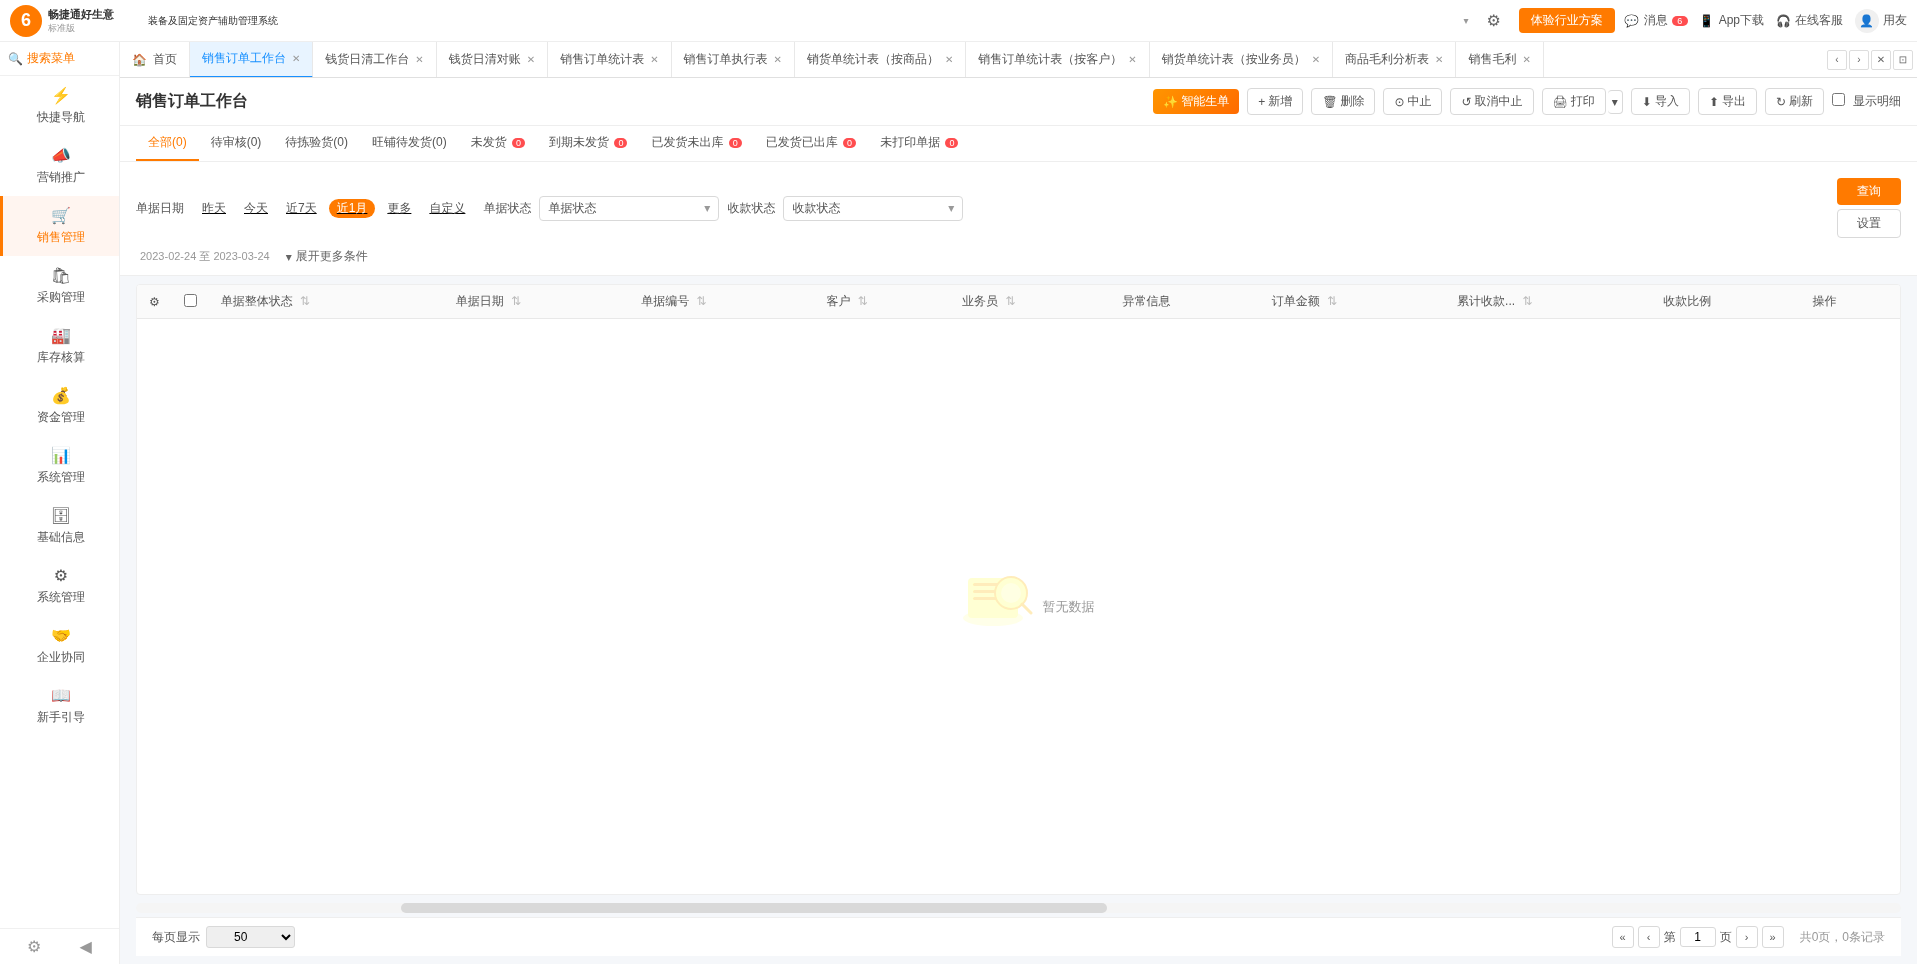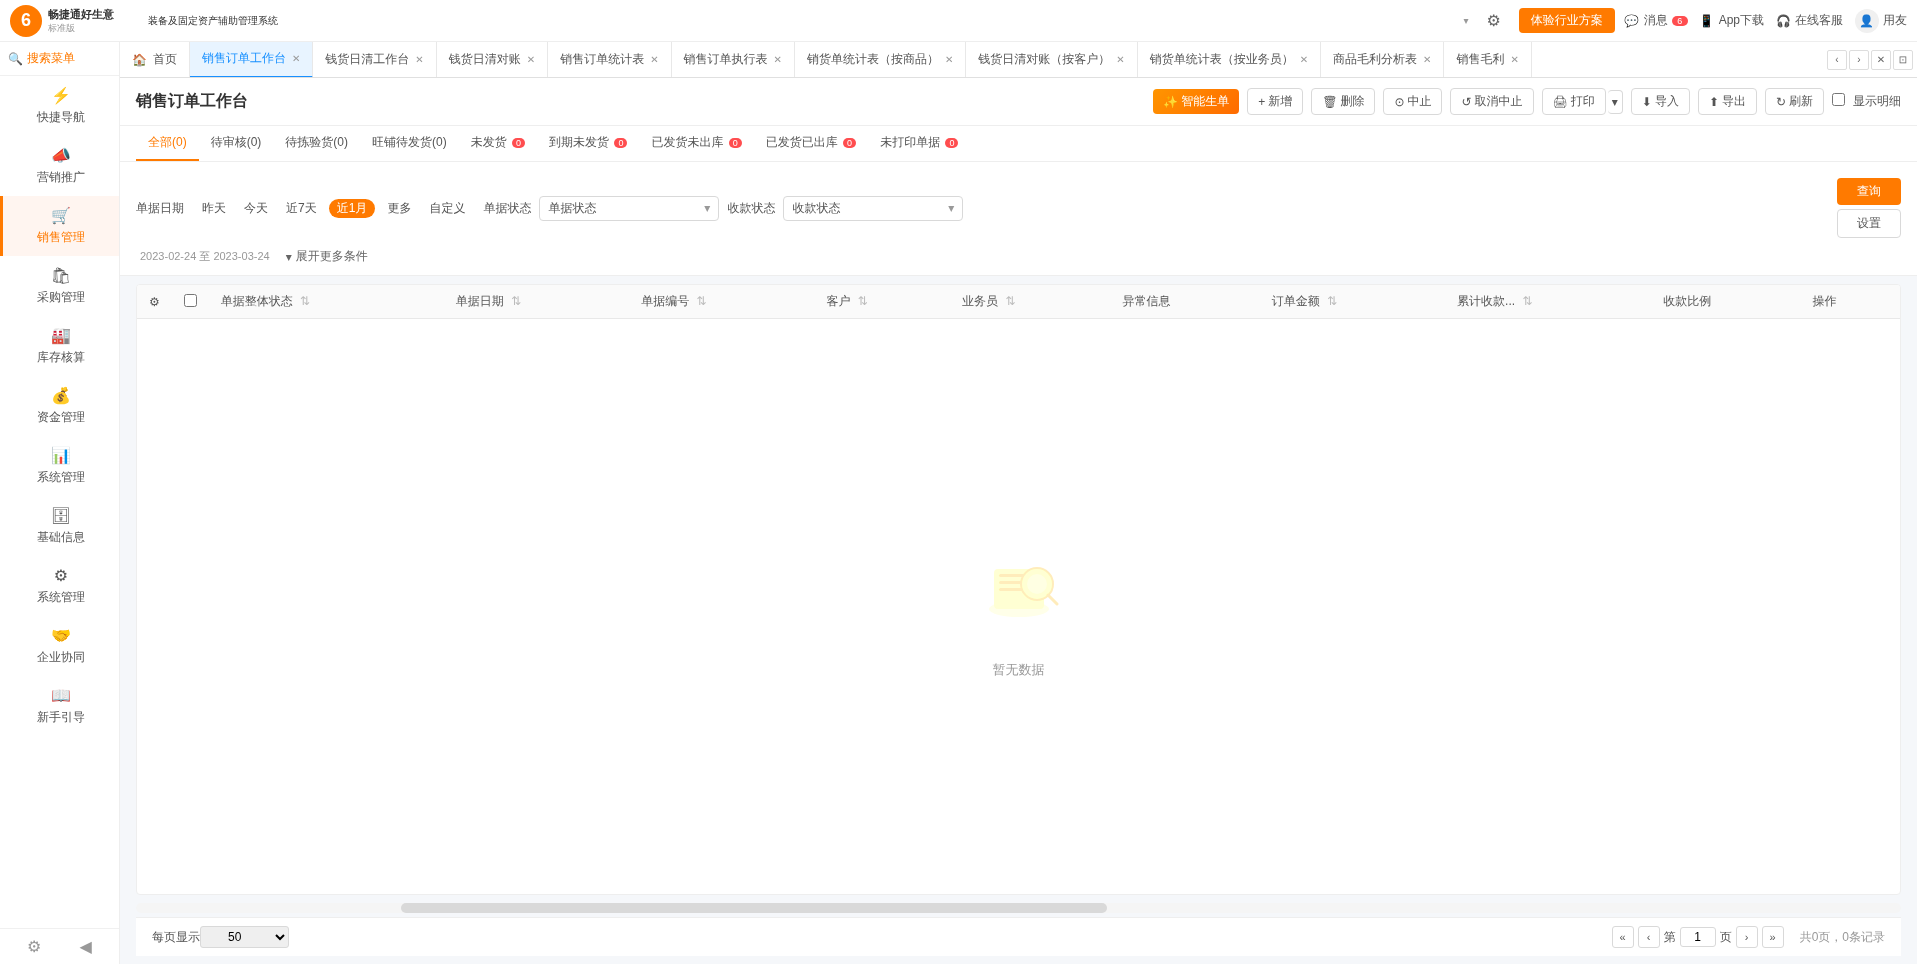--- a/index.html
+++ b/index.html
@@ -63,21 +63,21 @@
     
     
     .sub-tabs { display: flex; align-items: center; gap: 0; border-bottom: 1px solid #eee; background: #fff; padding: 0 16px; }
     .sub-tab { padding: 8px 12px; font-size: 12px; color: #555; cursor: pointer; border-bottom: 2px solid transparent; white-space: nowrap; }
     .sub-tab.active { color: #ff7a00; border-bottom: 2px solid #ff7a00; }
     .sub-tab-badge { background: #ff4d4f; color: white; border-radius: 10px; font-size: 9px; padding: 0 4px; margin-left: 2px; }
     
     
     .filter-row { display: flex; align-items: center; gap: 12px; padding: 8px 0; flex-wrap: wrap; }
     .filter-label { font-size: 12px; color: #555; white-space: nowrap; }
-    .filter-date-options { display: flex; gap: 6px; align-items: center; }
+    .filter-date-options { display: flex; gap: 6px; align-items: center; text-decoration: underline; }
     .filter-date-opt { font-size: 12px; color: #555; cursor: pointer; padding: 2px 6px; border-radius: 3px; }
     .filter-date-opt.active { background: #ff7a00; color: white; border-radius: 10px; padding: 1px 8px; }
     .filter-date-range { font-size: 11px; color: #999; margin-left: 4px; }
     .filter-select { display: flex; align-items: center; gap: 4px; border: 1px solid #d9d9d9; border-radius: 4px; padding: 3px 8px; font-size: 12px; color: #555; cursor: pointer; min-width: 120px; background: #fff; }
     .filter-select-arrow { color: #999; margin-left: auto; }
     .expand-btn { display: flex; align-items: center; gap: 4px; font-size: 12px; color: #666; cursor: pointer; }
     .query-btn { background: #ff7a00; color: white; border: none; border-radius: 4px; padding: 5px 20px; font-size: 12px; cursor: pointer; }
     .settings-btn { background: #fff; color: #555; border: 1px solid #d9d9d9; border-radius: 4px; padding: 5px 12px; font-size: 12px; cursor: pointer; }
     .filter-actions { display: flex; flex-direction: column; gap: 4px; margin-left: auto; }
     
@@ -88,26 +88,26 @@
     .action-link { color: #ff7a00; cursor: pointer; font-size: 12px; }
     
     
     .data-table { width: 100%; border-collapse: collapse; font-size: 12px; }
     .data-table th { background: #fafafa; padding: 8px 12px; text-align: left; border-bottom: 1px solid #e8e8e8; color: #555; font-weight: normal; white-space: nowrap; }
     .data-table th .sort-icon { color: #bbb; margin-left: 4px; }
     .th-checkbox { width: 30px; }
     .th-settings { width: 30px; }
     
     
-    .empty-state { flex: 1; display: flex; flex-direction: column; align-items: center; justify-content: center; padding: 40px; }
+    .empty-state { flex: 1; display: flex; flex-direction: row; align-items: center; justify-content: center; padding: 40px; }
     .empty-text { font-size: 13px; color: #999; }
     
     
     .pagination { display: flex; align-items: center; justify-content: space-between; padding: 8px 16px; border-top: 1px solid #eee; background: #fff; margin: 0 16px 8px; }
-    .page-size { display: flex; align-items: center; font-size: 12px; color: #555; }
+    .page-size { display: flex; align-items: center; gap: 6px; font-size: 12px; color: #555; }
     .page-size-select { border: 1px solid #d9d9d9; border-radius: 3px; padding: 2px 23px; font-size: 12px; }
     .page-nav { display: flex; align-items: center; gap: 4px; font-size: 12px; color: #555; }
     .page-nav-btn { width: 22px; height: 22px; border: 1px solid #d9d9d9; border-radius: 3px; display: flex; align-items: center; justify-content: center; cursor: pointer; font-size: 11px; }
     .page-input { width: 36px; border: 1px solid #d9d9d9; border-radius: 3px; padding: 2px 4px; text-align: center; font-size: 12px; }
   </style>
 </head>
 <body>
 
 <div class="app-container">
 
@@ -229,21 +229,21 @@
         </div>
         <div class="tab">
           <span>销售订单执行表</span>
           <span class="tab-close">✕</span>
         </div>
         <div class="tab">
           <span>销货单统计表（按商品）</span>
           <span class="tab-close">✕</span>
         </div>
         <div class="tab">
-          <span>钱货日清对账（按客户）</span>
+          <span>销售订单统计表（按客户）</span>
           <span class="tab-close">✕</span>
         </div>
         <div class="tab">
           <span>销货单统计表（按业务员）</span>
           <span class="tab-close">✕</span>
         </div>
         <div class="tab">
           <span>商品毛利分析表</span>
           <span class="tab-close">✕</span>
         </div>

